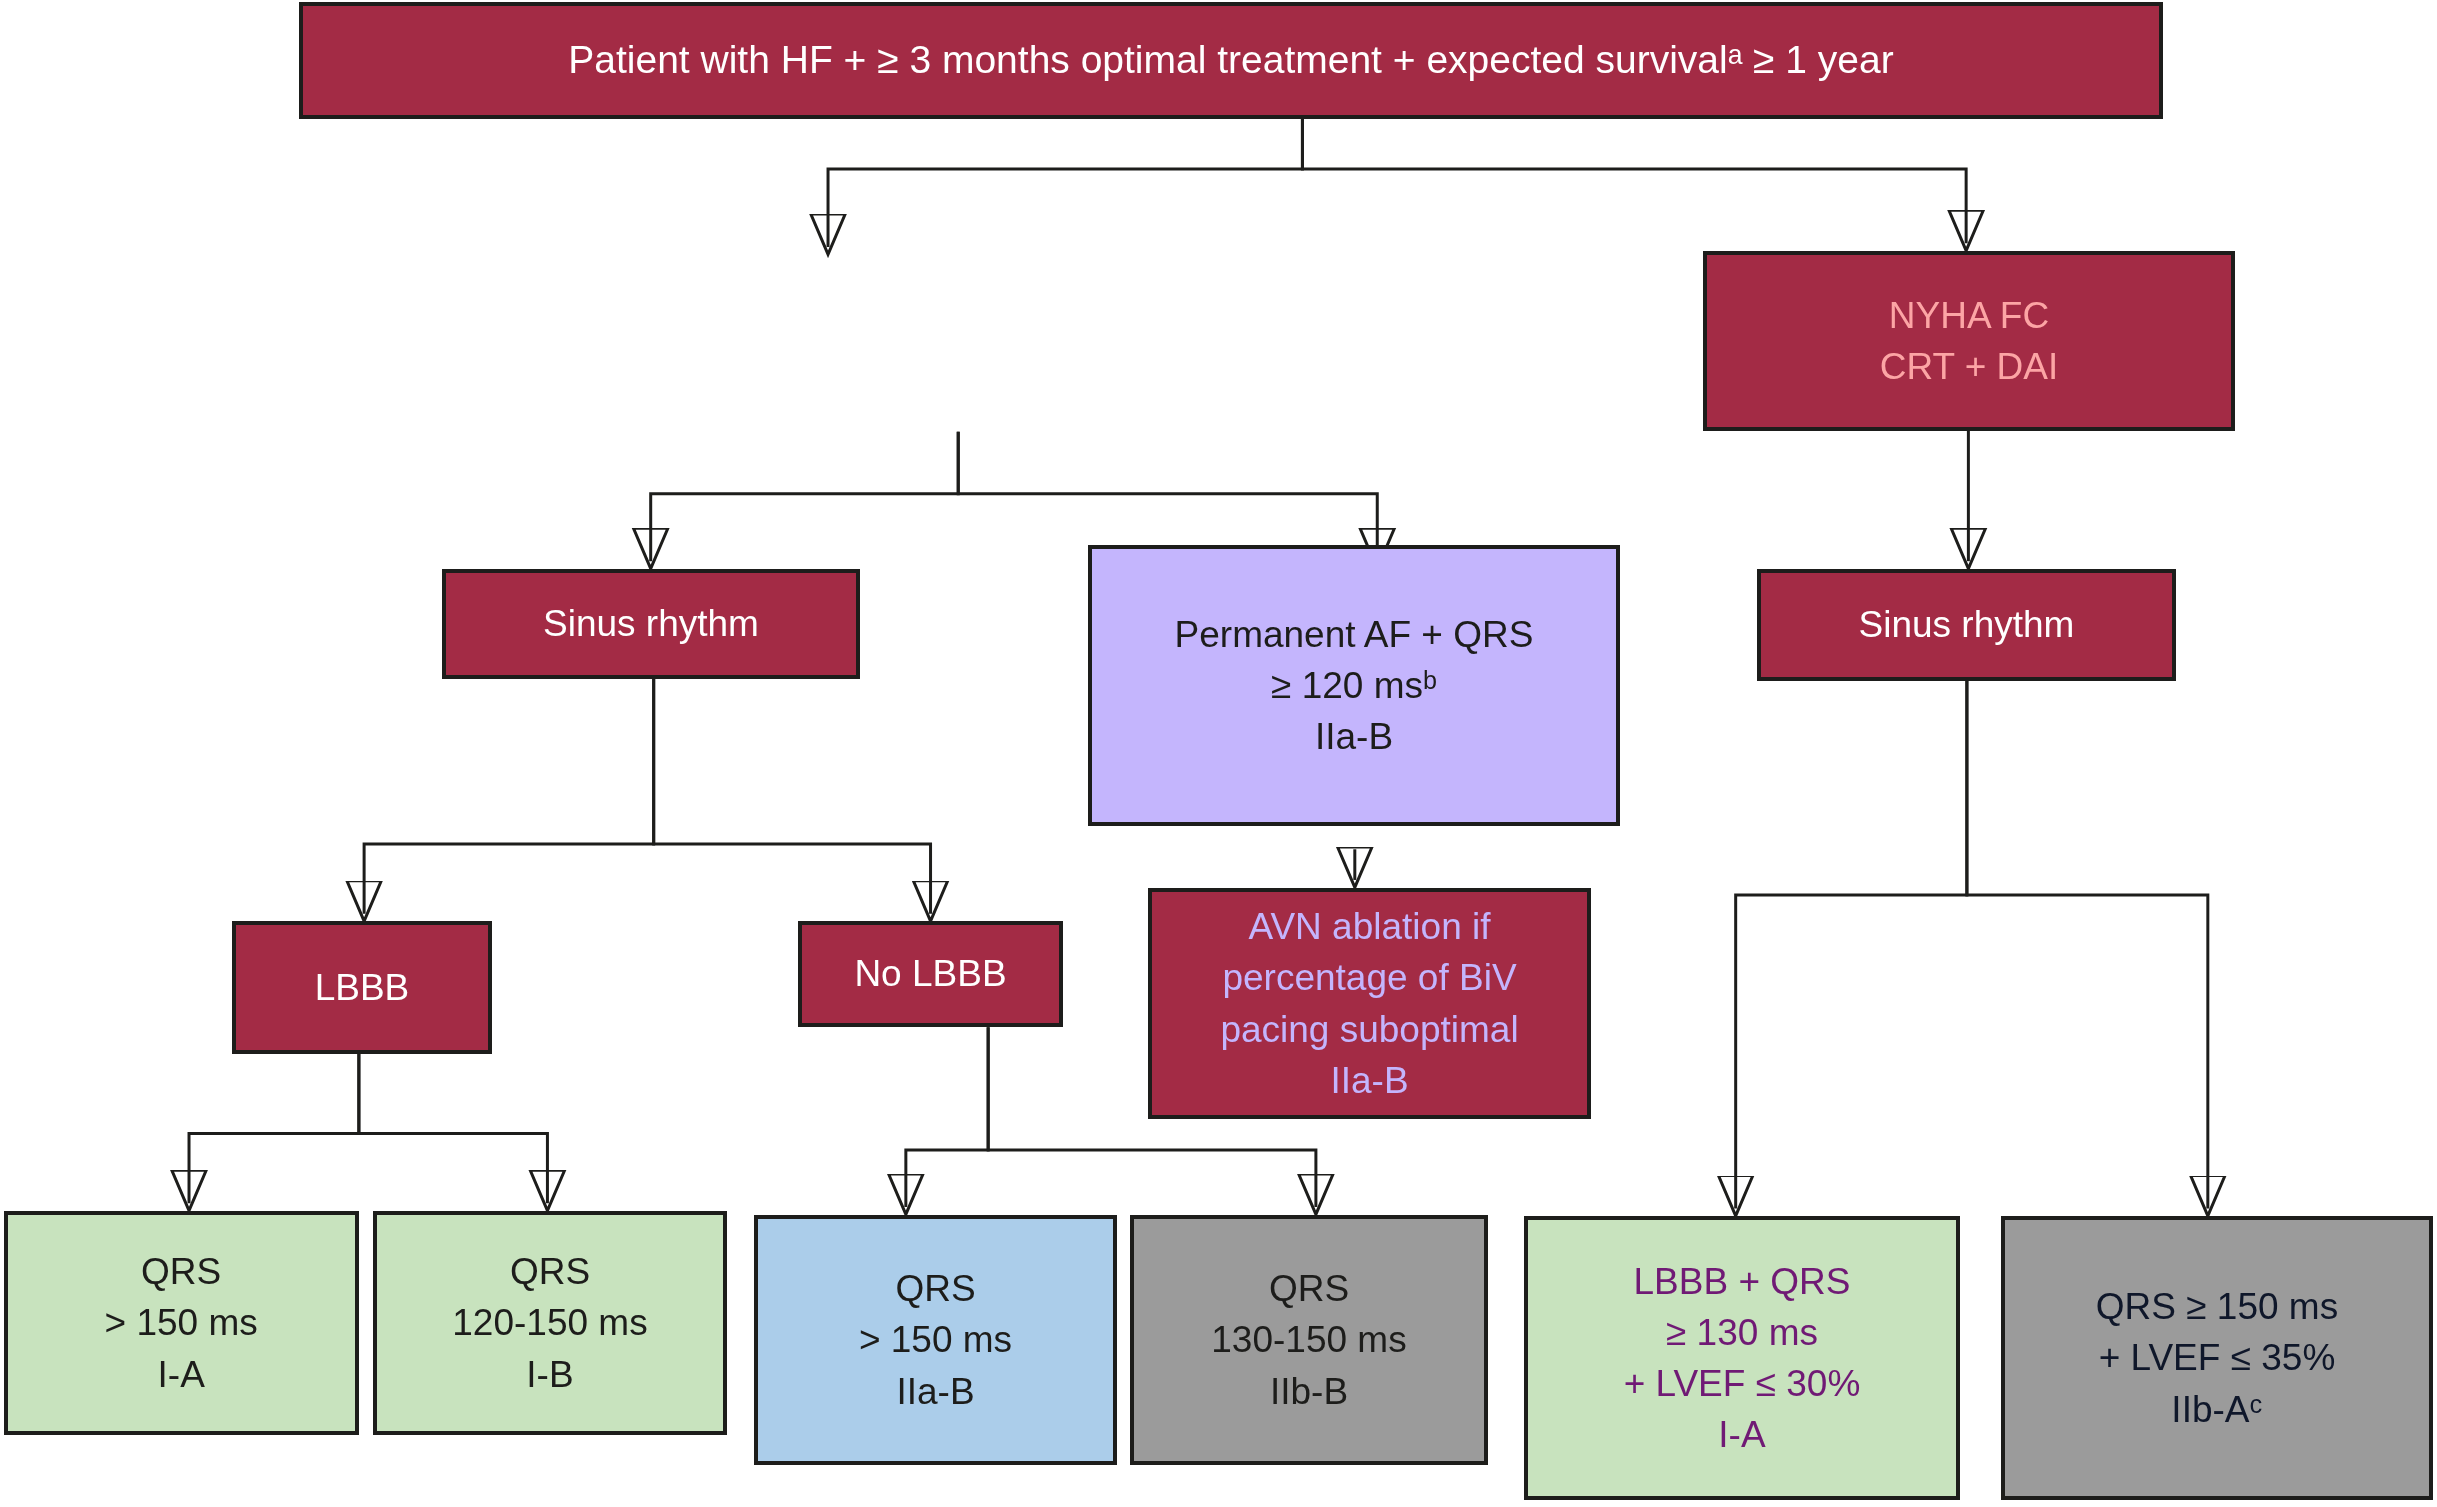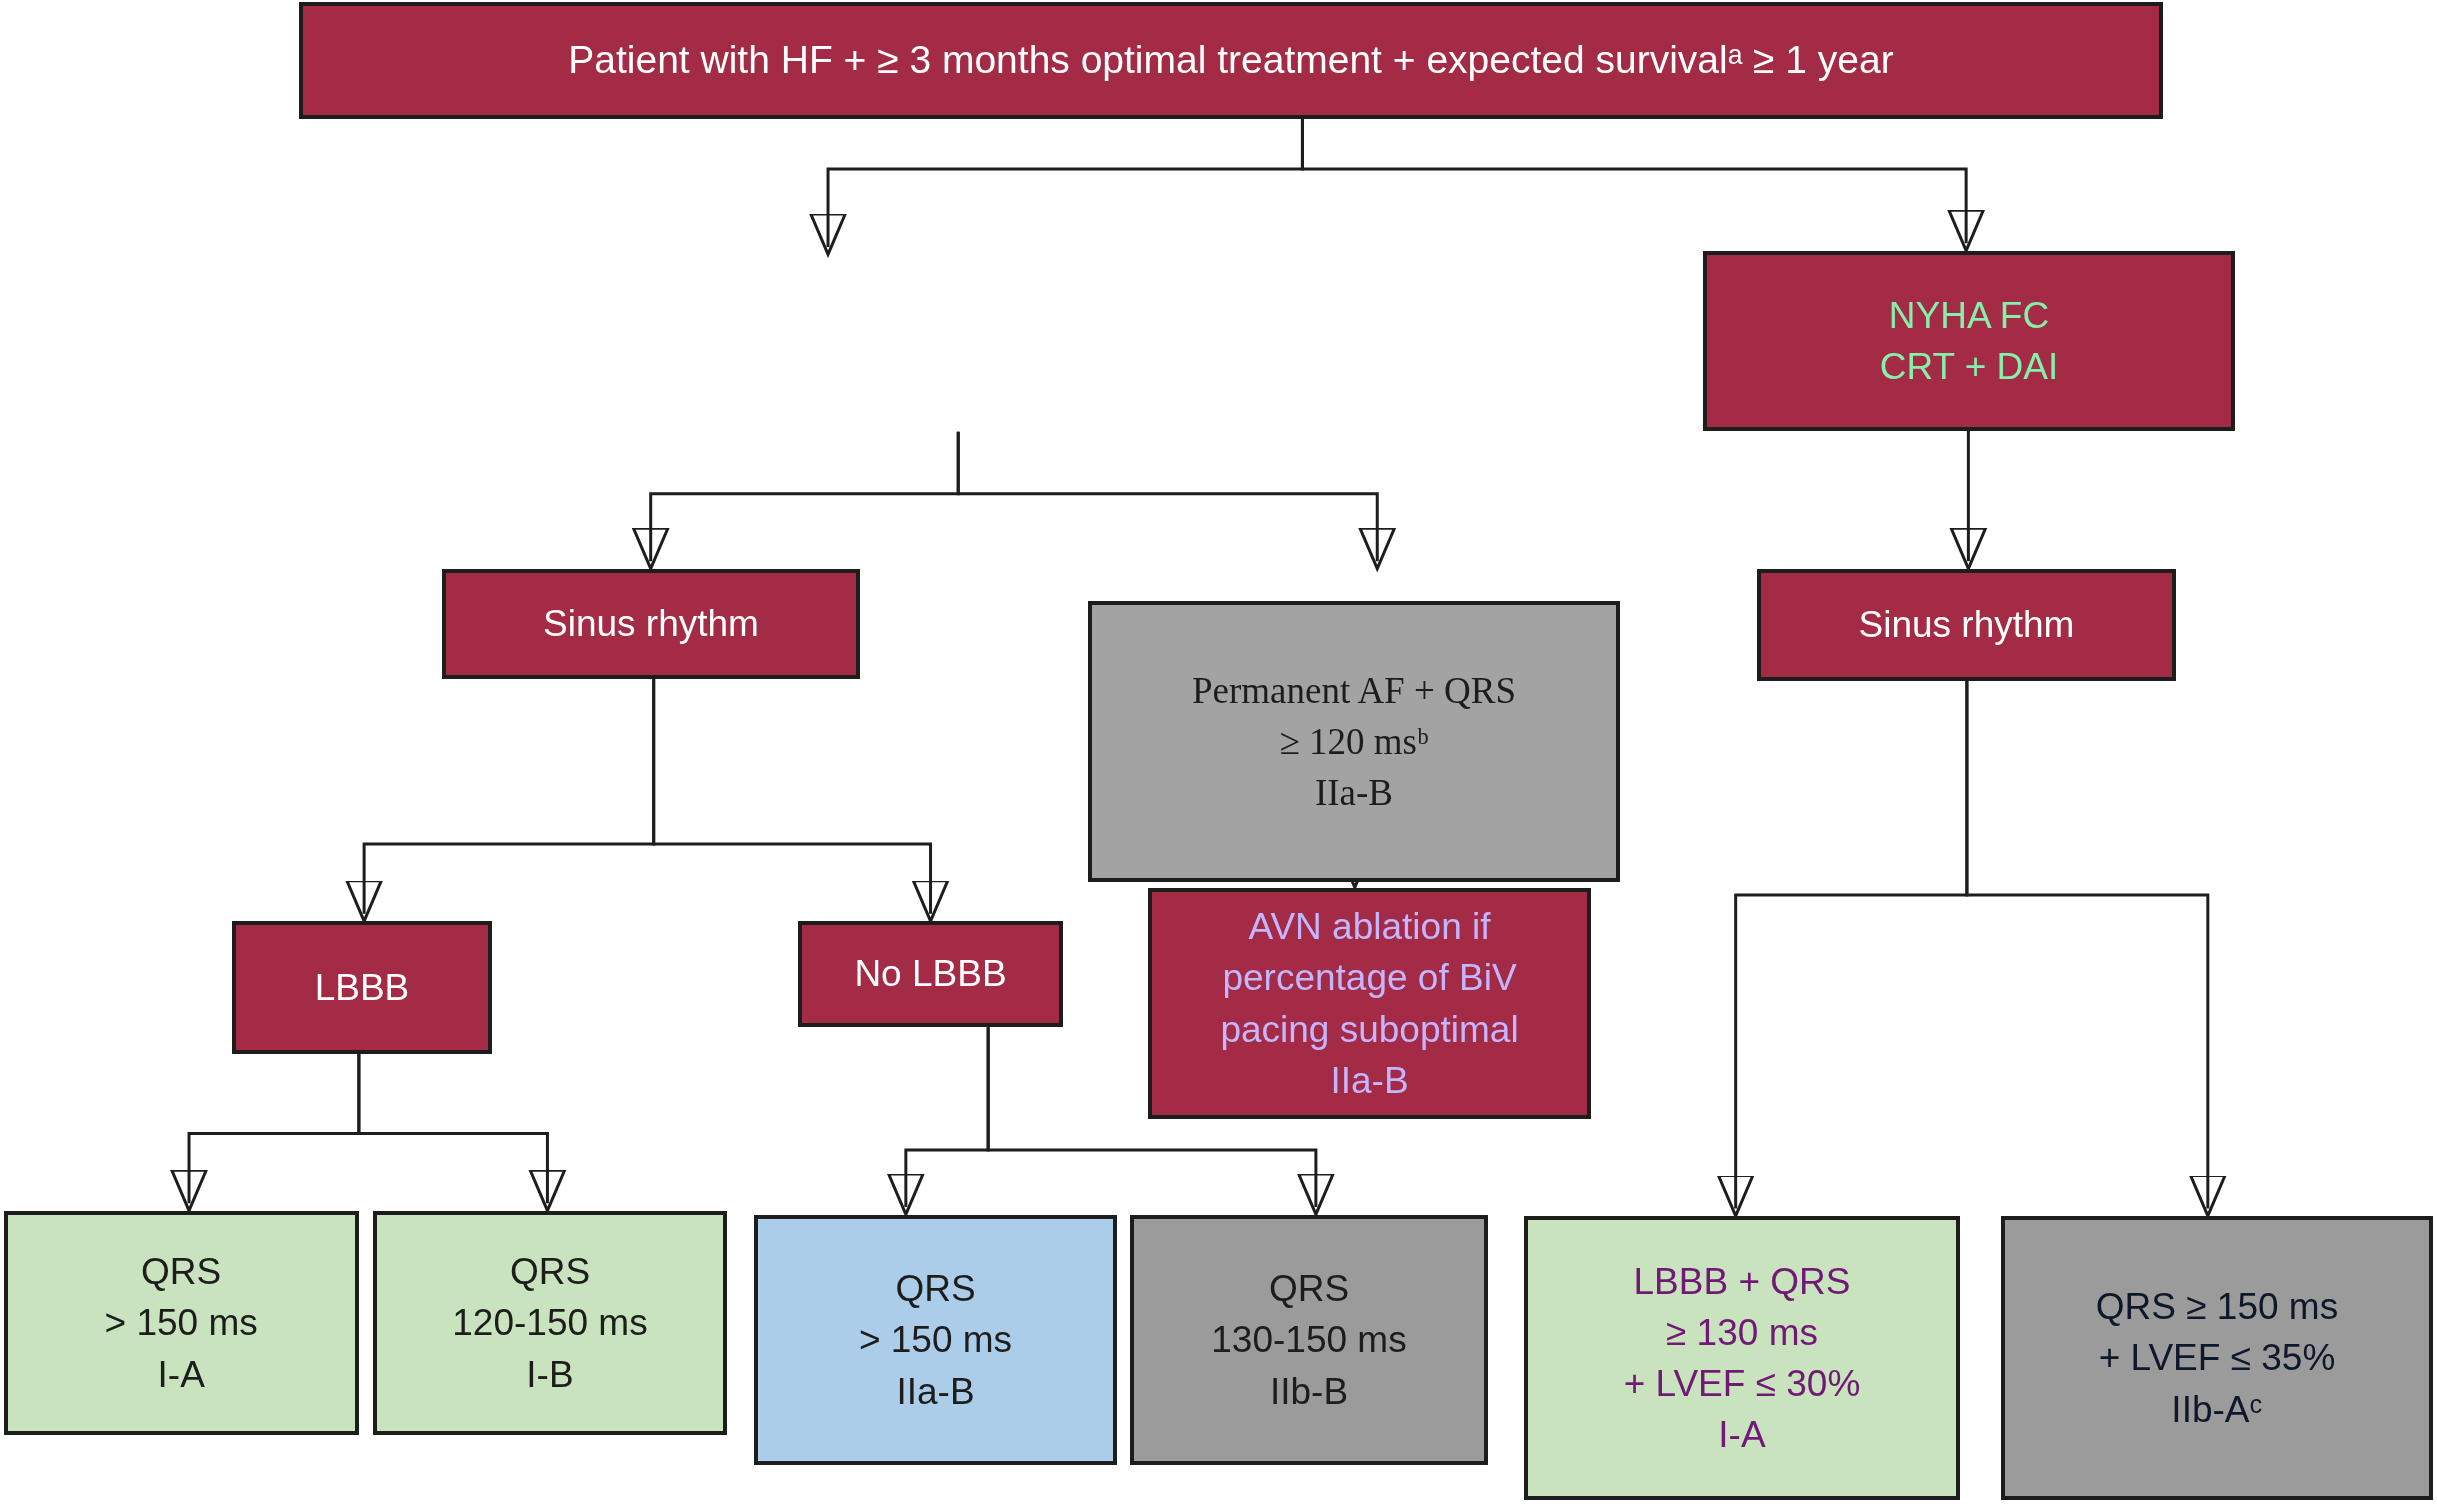--- a/index.html
+++ b/index.html
@@ -59,26 +59,26 @@
     <path d="M1320,1373 L1320,1537 L1210,1537 L1210,1613" marker-end="url(#arrow)" stroke="#1D1D1B"></path>
     <path d="M1320,1373 L1320,1537 L1758,1537 L1758,1613" marker-end="url(#arrow)" stroke="#1D1D1B"></path>
     <path d="M2630,575 L2630,750" marker-end="url(#arrow)" stroke="#1D1D1B"></path>
     <path d="M2628,910 L2628,1196 L2319,1196 L2319,1615" marker-end="url(#arrow)" stroke="#1D1D1B"></path>
     <path d="M2628,910 L2628,1196 L2950,1196 L2950,1615" marker-end="url(#arrow)" stroke="#1D1D1B"></path>
   </svg>
 
   <div class="node n-top" style="left: 299px; top: 1.5px; width: 1864px; height: 117px; background-color: rgb(163, 43, 69); color: rgb(255, 255, 255);">Patient with HF + ≥ 3 months optimal treatment + expected survivalᵃ ≥ 1 year</div>
 
 
-  <div class="node" style="left: 1703px; top: 251px; width: 532px; height: 180px; background-color: rgb(163, 43, 69); color: #86efac;">NYHA FC
+  <div class="node" style="left: 1703px; top: 251px; width: 532px; height: 180px; background-color: rgb(163, 43, 69); color: #fca5a5;">NYHA FC
 CRT + DAI</div>
 
   <div class="node" style="left: 442px; top: 569px; width: 418px; height: 110px; background-color: rgb(163, 43, 69); color: rgb(255, 255, 255);">Sinus rhythm</div>
 
-  <div class="node" style="left: 1088px; top: 601px; width: 532px; height: 281px; background-color: #a3a3a3; color: rgb(29, 29, 27); font-family: Liberation Serif, serif;">Permanent AF + QRS
+  <div class="node" style="left: 1088px; top: 545px; width: 532px; height: 281px; background-color: #c4b5fd; color: rgb(29, 29, 27);">Permanent AF + QRS
 ≥ 120 msᵇ
 IIa-B</div>
 
   <div class="node" style="left: 1757px; top: 569px; width: 419px; height: 112px; background-color: rgb(163, 43, 69); color: rgb(255, 255, 255);">Sinus rhythm</div>
 
   <div class="node" style="left: 232px; top: 921px; width: 260px; height: 133px; background-color: rgb(163, 43, 69); color: rgb(255, 255, 255);">LBBB</div>
 
   <div class="node" style="left: 798px; top: 921px; width: 265px; height: 106px; background-color: rgb(163, 43, 69); color: rgb(255, 255, 255);">No LBBB</div>
 
   <div class="node" style="left: 1148px; top: 888px; width: 443px; height: 231px; background-color: rgb(163, 43, 69); color: #c4b5fd;">AVN ablation if

